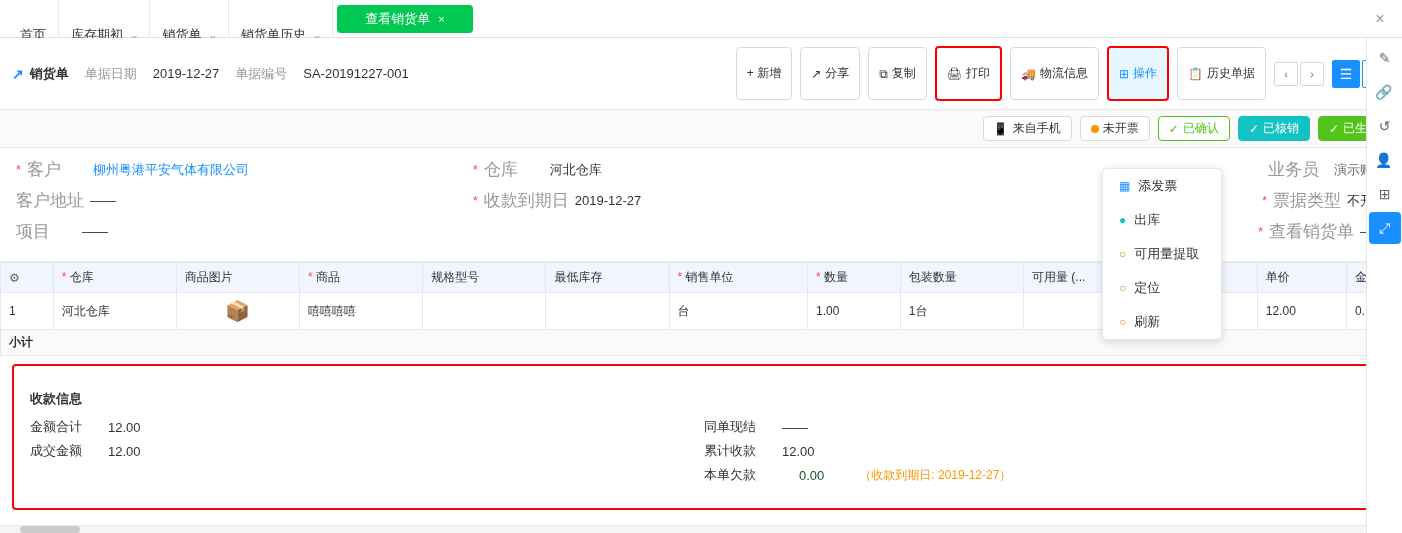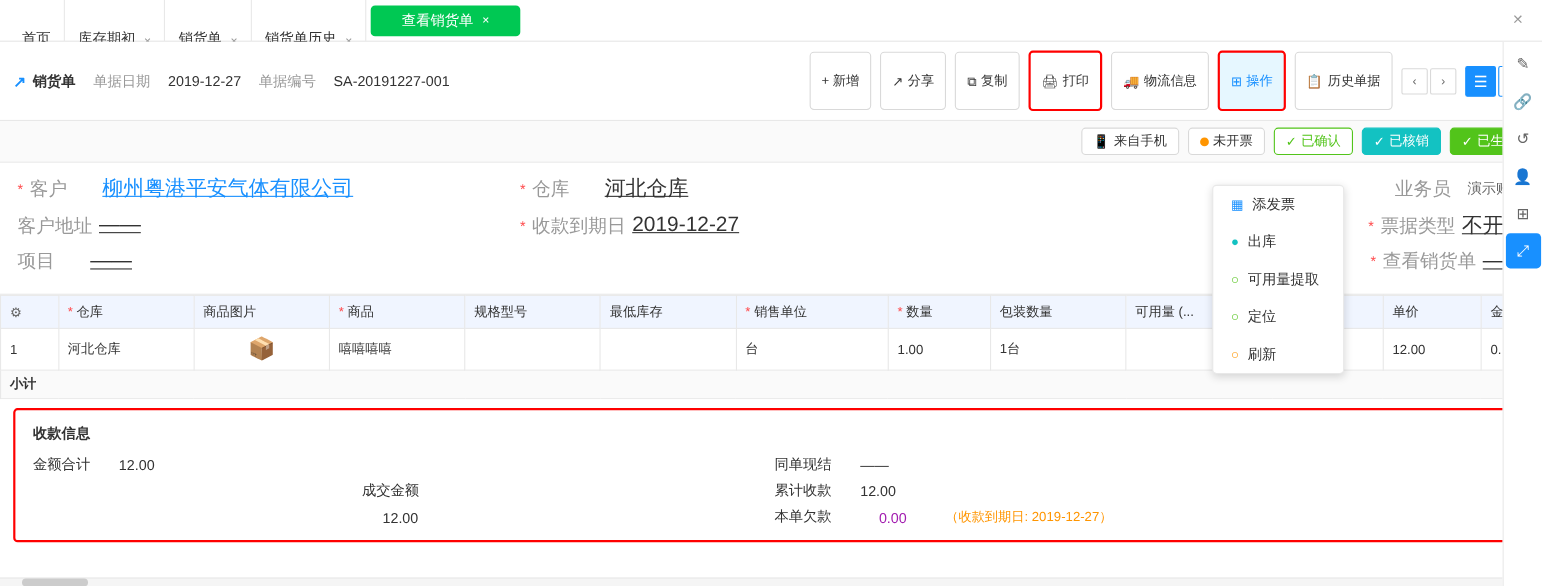--- a/index.html
+++ b/index.html
@@ -92,21 +92,21 @@
       display: flex; align-items: center; margin-bottom: 8px; gap: 0;
     }
     .form-field {
       display: flex; align-items: center; gap: 6px; flex: 1;
     }
     .field-label {
       color: #999; font-size: 17px; white-space: nowrap; min-width: 60px;
     }
     .field-required { color: #ff4d4f; }
     .field-value {
-      color: #333; font-size: 19px; text-decoration: underline;
+      color: #333; font-size: 13px;
     }
     .field-value.link { color: #1890ff; cursor: pointer; }
     .add-note {
       display: flex; align-items: center; gap: 4px; color: #ff9500; cursor: pointer; font-size: 13px;
     }
     .field-staff { color: #666; font-size: 13px; }
 
     
     .table-container {
       border-top: 1px solid #e8e8e8; overflow-x: auto;
@@ -121,31 +121,31 @@
     }
     .data-table th.required::before { content: '* '; color: #ff4d4f; }
     .data-table td {
       padding: 6px 8px; border: 1px solid #e8e8e8; color: #333;
     }
     .gear-icon { color: #666; cursor: pointer; }
     .subtotal-row td { background: #fafafa; font-weight: bold; }
 
     
     .bottom-info {
-      padding: 12px 16px; border: 2px solid #ff0000; margin: 8px 12px;
+      padding: 24px 16px; border: 2px solid #ff0000; margin: 8px 12px;
       border-radius: 4px; background: #fff;
     }
     .bottom-title { font-weight: bold; margin-bottom: 10px; font-size: 13px; }
     .bottom-grid {
       display: grid; grid-template-columns: 1fr 1fr; gap: 6px;
     }
     .bottom-row { display: flex; align-items: center; gap: 8px; }
     .bottom-label { color: #333; font-size: 13px; min-width: 70px; }
     .bottom-value { color: #333; font-size: 13px; }
-    .bottom-value.red { color: #a21caf; }
+    .bottom-value.red { color: #14532d; }
     .bottom-hint { color: #ff9500; font-size: 12px; }
 
     
     .dropdown-menu {
       position: absolute; top: 130px; right: 180px; background: #fff;
       border: 1px solid #e8e8e8; border-radius: 4px; box-shadow: 0 2px 8px rgba(0,0,0,0.15);
       min-width: 120px; z-index: 100;
     }
     .dropdown-item {
       display: flex; align-items: center; gap: 8px; padding: 8px 16px;
@@ -383,21 +383,21 @@
     </div>
 
     <div class="bottom-info">
       <div class="bottom-title">收款信息</div>
       <div class="bottom-grid">
         <div>
           <div class="bottom-row">
             <span class="bottom-label">金额合计</span>
             <span class="bottom-value">12.00</span>
           </div>
-          <div class="bottom-row" style="margin-top:6px;flex-direction:column;">
+          <div class="bottom-row" style="margin-top:6px;">
             <span class="bottom-label">成交金额</span>
             <span class="bottom-value">12.00</span>
           </div>
         </div>
         <div>
           <div class="bottom-row">
             <span class="bottom-label">同单现结</span>
             <span class="bottom-value">——</span>
           </div>
           <div class="bottom-row" style="margin-top:6px;">

